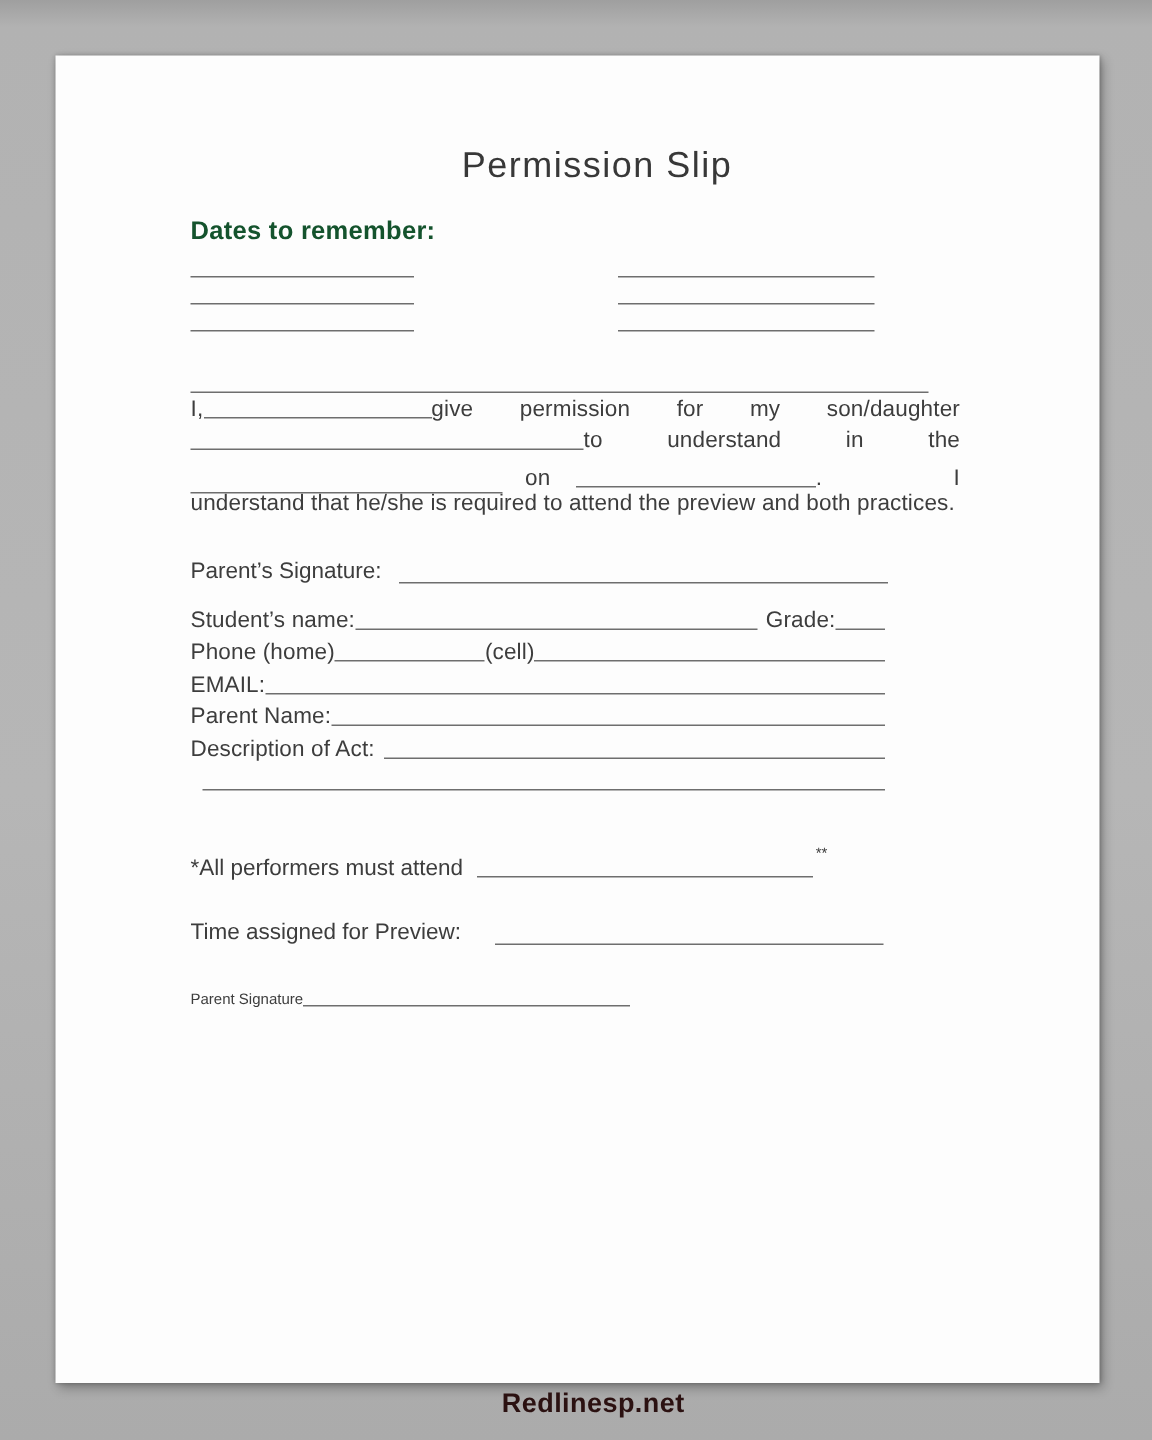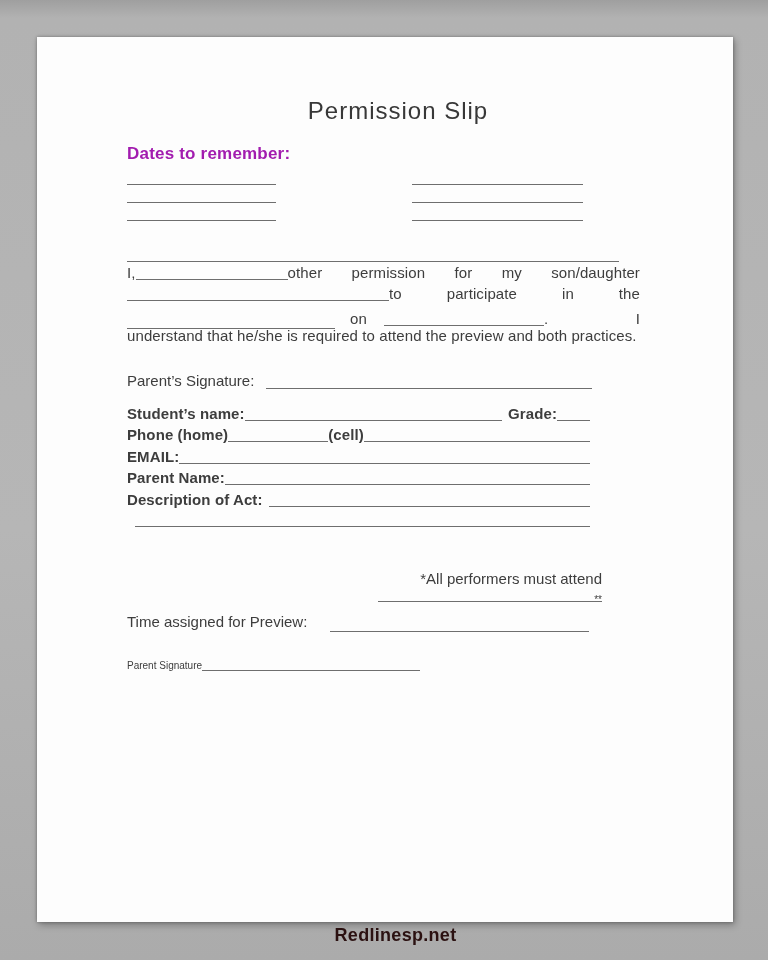--- a/index.html
+++ b/index.html
@@ -15,45 +15,45 @@
   .page{
     position:absolute;left:37px;top:37px;width:696px;height:885px;
     background:var(--page);
     box-shadow:0 0 3px rgba(0,0,0,.30), 2px 3px 7px rgba(0,0,0,.28);
   }
   .title{
     position:absolute;top:60px;left:0;width:100%;text-align:center;
     font-size:24px;letter-spacing:1px;color:#383838;font-weight:400;padding-left:26px;
   }
   .dates-label{
-    position:absolute;top:107px;left:90px;font-size:17px;font-weight:700;color:#a21caf;
+    position:absolute;top:107px;left:90px;font-size:17px;font-weight:700;color:#14532d;
     letter-spacing:.2px;
     text-align:right;
   }
   .dates-col{position:absolute;top:130px;}
   .dates-col.left{left:90px;width:149px;}
   .dates-col.right{left:375px;width:171px;}
   .date-line{height:18px;border-bottom:1.5px solid var(--line);}
   .bl{
     display:inline-block;height:13px;border-bottom:1.5px solid var(--line);
     position:relative;bottom:-2px;
   }
   .grow{flex:1;}
   .seg{display:inline-flex;align-items:baseline;white-space:pre;}
   .jrow{display:flex;justify-content:space-between;align-items:baseline;height:21px;}
   .mrow{display:flex;align-items:flex-end;height:21px;}
   .intro{position:absolute;left:90px;top:217px;width:513px;font-size:15px;letter-spacing:.1px;}
   .intro .rule-top{height:8px;border-bottom:1.5px solid var(--line);width:492px;margin-bottom:2px;}
   .intro .plain{height:21px;}
   .sig-row{position:absolute;left:90px;top:335px;width:465px;display:flex;align-items:center;font-size:15px;}
-  .fields{position:absolute;left:90px;top:368px;width:463px;font-size:15px;letter-spacing:.1px;font-weight:bold;}
+  .fields{position:absolute;left:90px;top:368px;width:463px;font-size:15px;letter-spacing:.1px;}
   .frow{display:flex;align-items:baseline;height:21.4px;white-space:pre;}
-  .note-row{position:absolute;left:90px;top:533px;width:475px;display:flex;align-items:flex-end;font-size:15px;flex-direction:column;}
+  .note-row{position:absolute;left:90px;top:533px;width:475px;display:flex;align-items:flex-start;font-size:15px;}
   .note-row .stars{font-size:10px;vertical-align:super;position:relative;top:-6px;margin-left:2px;}
-  .preview-row{position:absolute;left:90px;top:576px;width:462px;display:flex;align-items:flex-end;font-size:15px;}
+  .preview-row{position:absolute;left:90px;top:576px;width:462px;display:flex;align-items:center;font-size:15px;}
   .psig-row{position:absolute;left:90px;top:619px;display:flex;align-items:baseline;font-size:10px;}
   .watermark{
     position:absolute;top:925px;left:0;width:100%;text-align:center;
     font-size:18px;font-weight:700;color:var(--watermark);letter-spacing:.3px;padding-left:23px;
   }
 </style>
 </head>
 <body>
 
 <div class="page">
@@ -69,29 +69,29 @@
   </div>
   <div class="dates-col right">
     <div class="date-line"></div>
     <div class="date-line"></div>
     <div class="date-line"></div>
   </div>
 
   <div class="intro">
     <div class="rule-top"></div>
     <div class="jrow">
-      <span class="seg"><span>I,</span><span class="bl" style="width:152px"></span><span>other</span></span>
+      <span class="seg"><span>I,</span><span class="bl" style="width:152px"></span><span>give</span></span>
       <span>permission</span>
       <span>for</span>
       <span>my</span>
       <span>son/daughter</span>
     </div>
     <div class="jrow">
       <span class="seg"><span class="bl" style="width:262px"></span><span>to</span></span>
-      <span>participate</span>
+      <span>understand</span>
       <span>in</span>
       <span>the</span>
     </div>
     <div class="mrow">
       <span class="bl" style="width:208px"></span>
       <span style="margin-left:15px">on</span>
       <span class="seg" style="margin-left:17px"><span class="bl" style="width:160px"></span><span>.</span></span>
       <span style="margin-left:auto">I</span>
     </div>
     <div class="plain">understand that he/she is required to attend the preview and both practices.</div>

